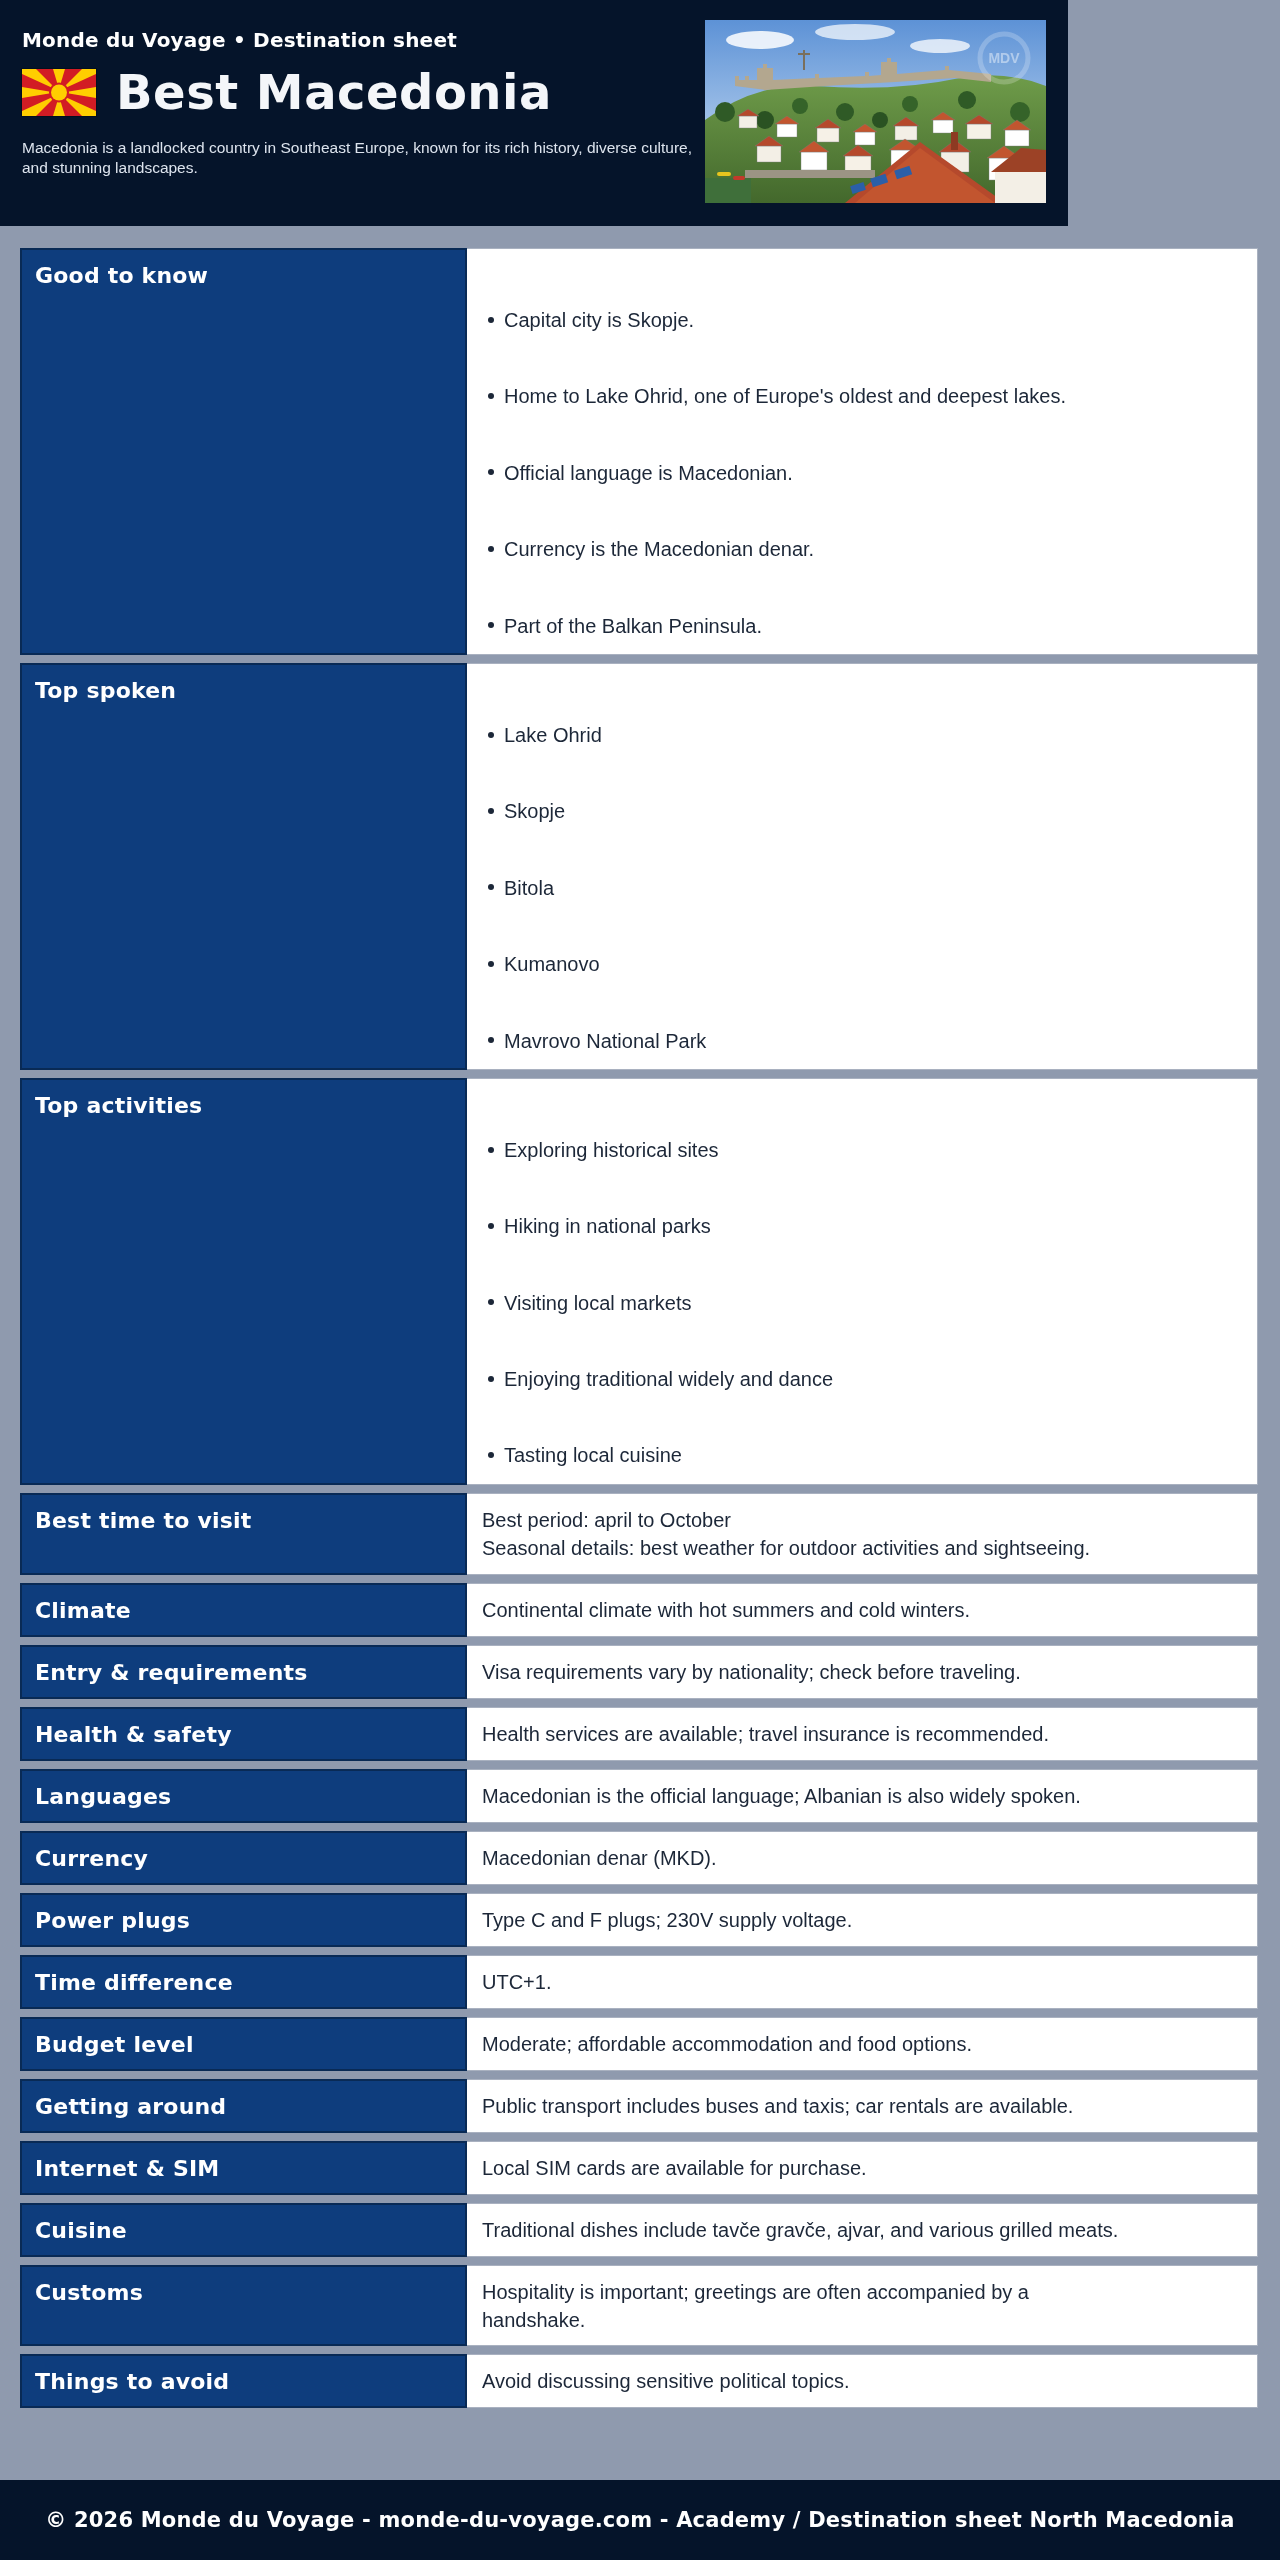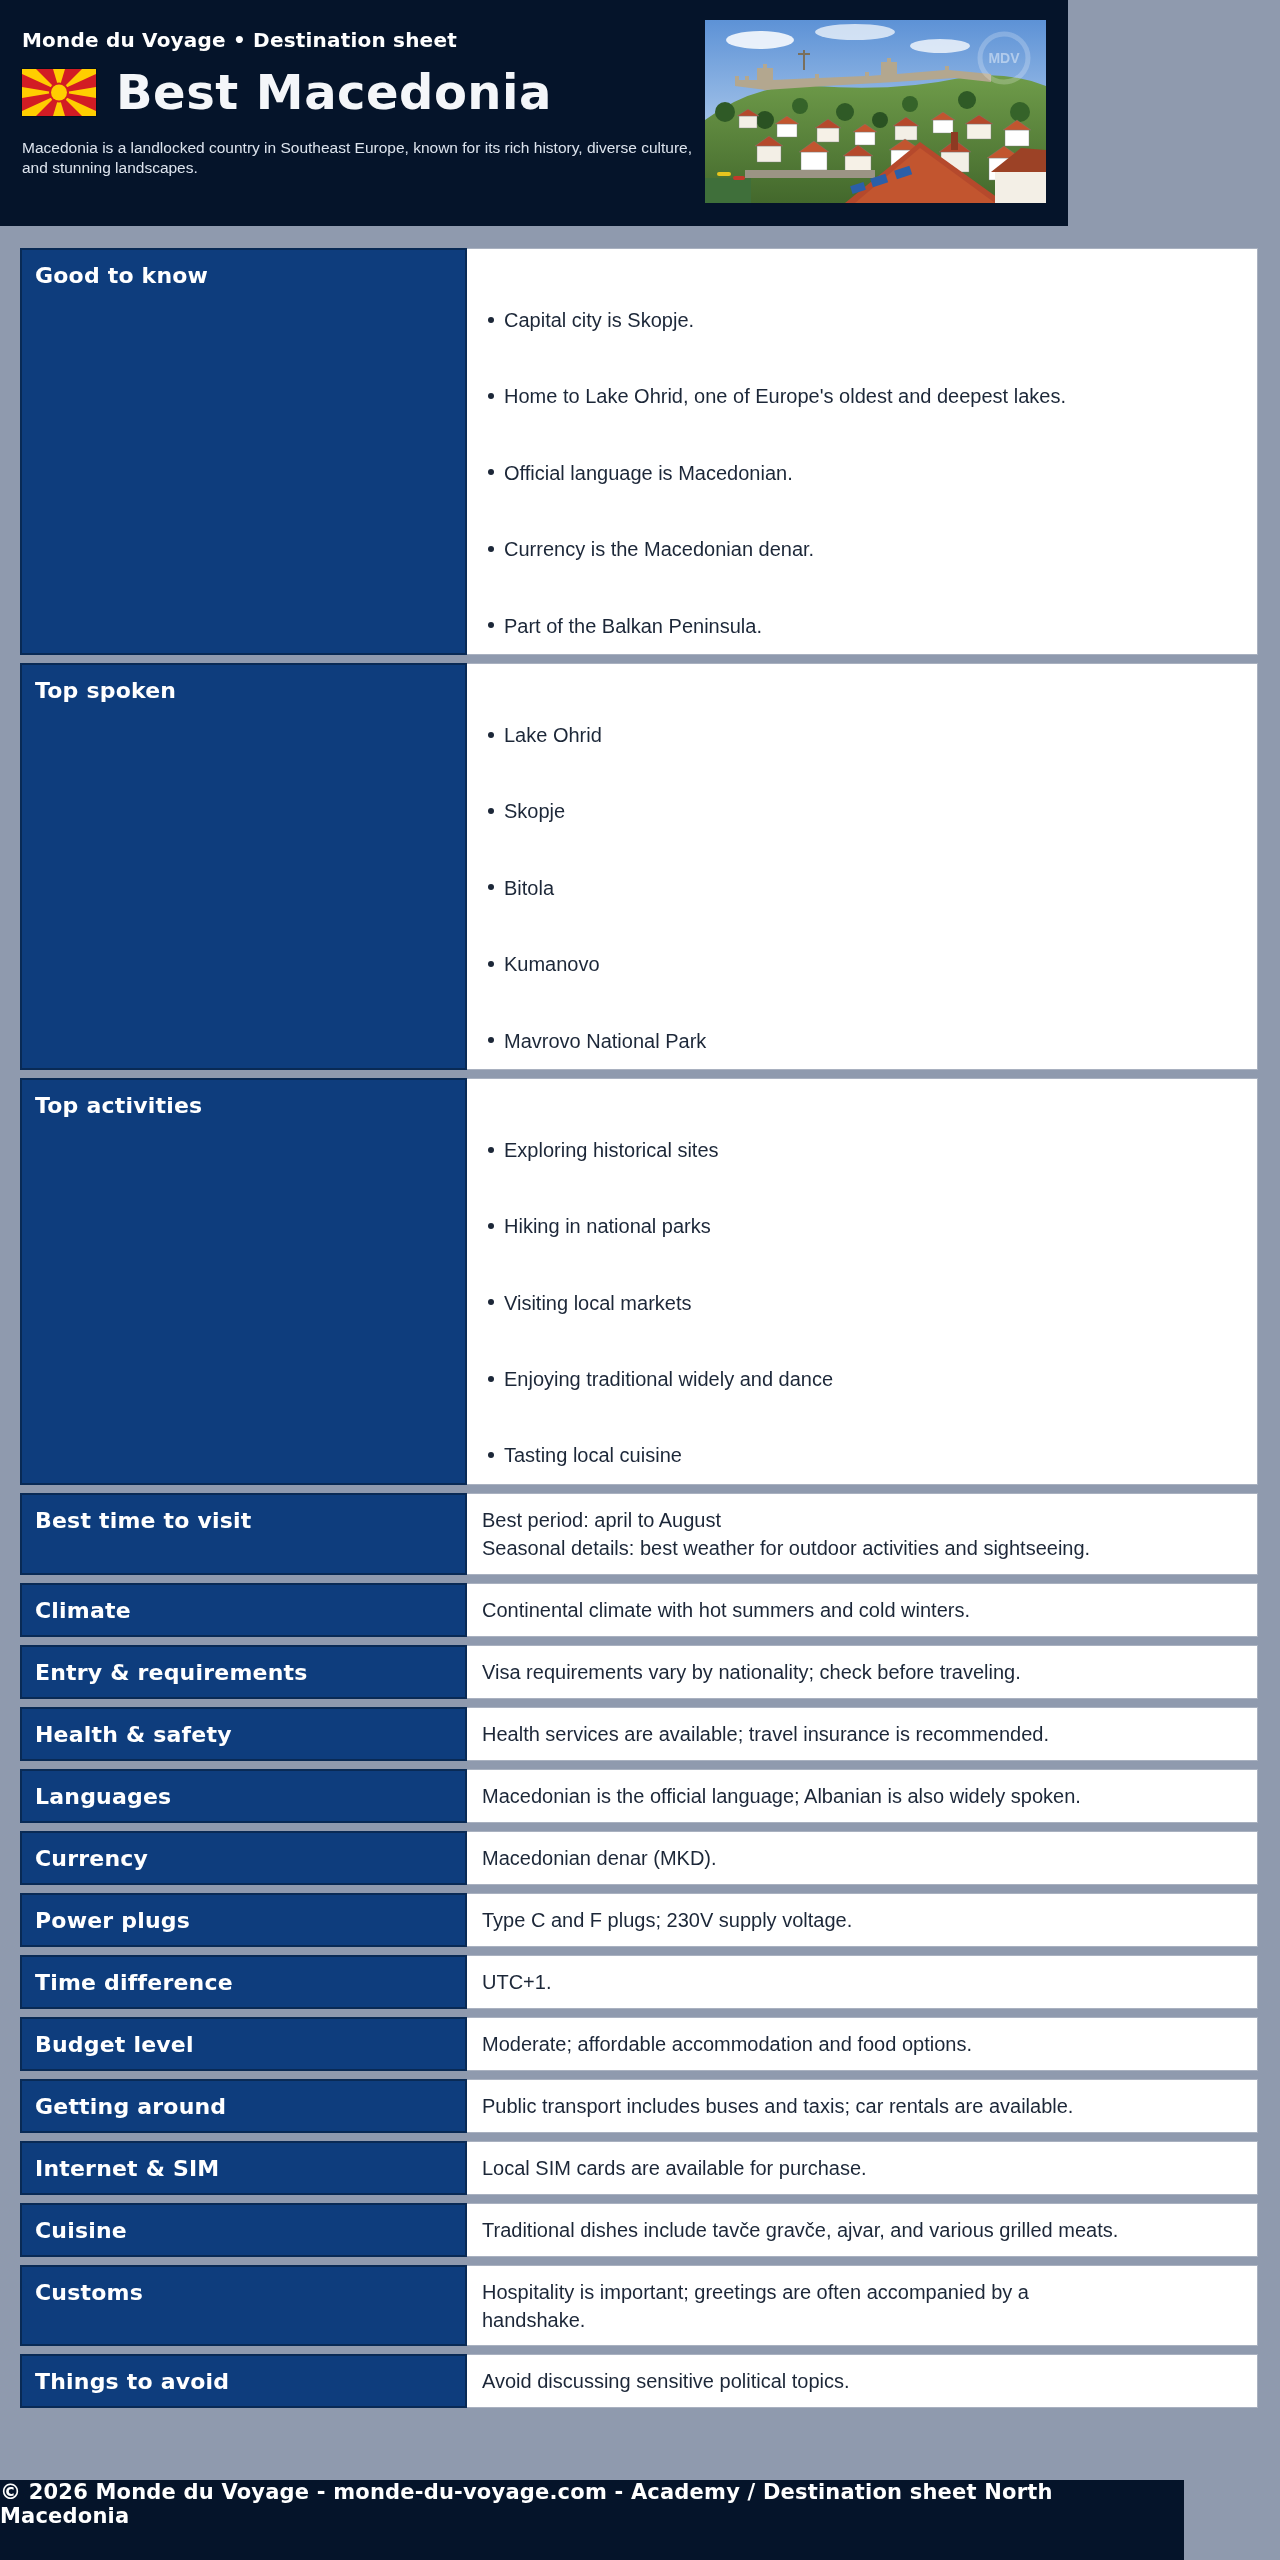--- a/index.html
+++ b/index.html
@@ -77,23 +77,23 @@
     content:""; position:absolute; left:6px; top:.58em;
     width:6px; height:6px; border-radius:50%; background:#1c2738;
   }
   .lines, .text-block { max-width:650px; padding-top:2px; }
   .line { line-height:1.42; }
   .text-block { line-height:1.42; }
 
   
   .footer {
     position:absolute; left:0; bottom:0;
-    width:1184px; height:80px;
+    width:1280px; height:80px;
     background:#05142a;
-    display:flex; justify-content:center;
+    display:flex; align-items:center; justify-content:center;
   }
   .footer-text {
     color:#ffffff; font-weight:bold; font-size:21px; letter-spacing:.2px;
     font-family:"DejaVu Sans","Liberation Sans",sans-serif;
   }
 </style>
 </head>
 <body>
 
 <header class="header">
@@ -252,21 +252,21 @@
         </ul>
       </div>
   </section>
 
   <section class="row">
     <div class="cell label">
       <span class="label-text">Best time to visit</span>
     </div>
     <div class="cell content">
         <div class="lines">
-          <div class="line">Best period: april to August</div>
+          <div class="line">Best period: april to October</div>
           <div class="line">Seasonal details: best weather for outdoor activities and sightseeing.</div>
         </div>
       </div>
   </section>
 
   <section class="row">
     <div class="cell label">
       <span class="label-text">Climate</span>
     </div>
     <div class="cell content">

